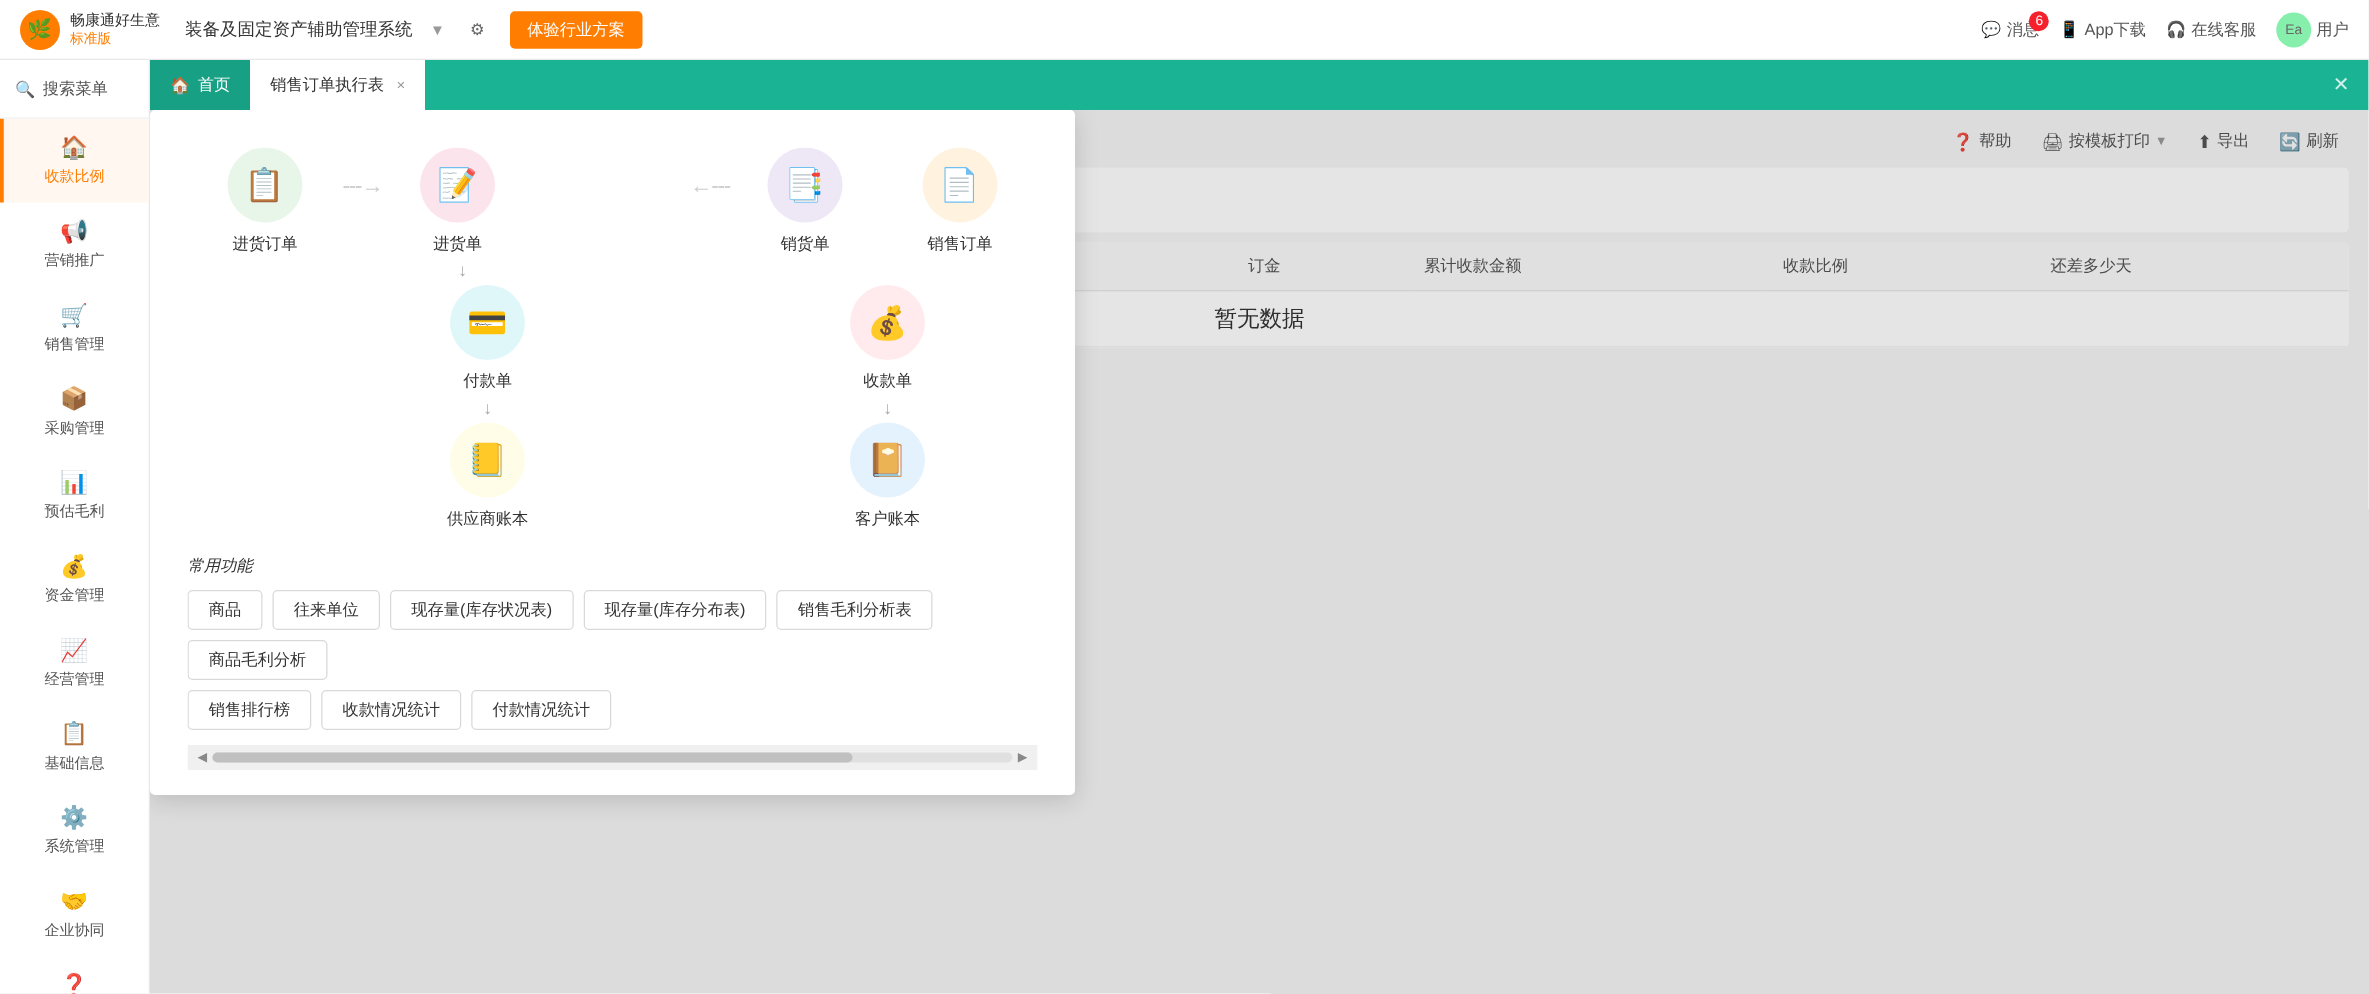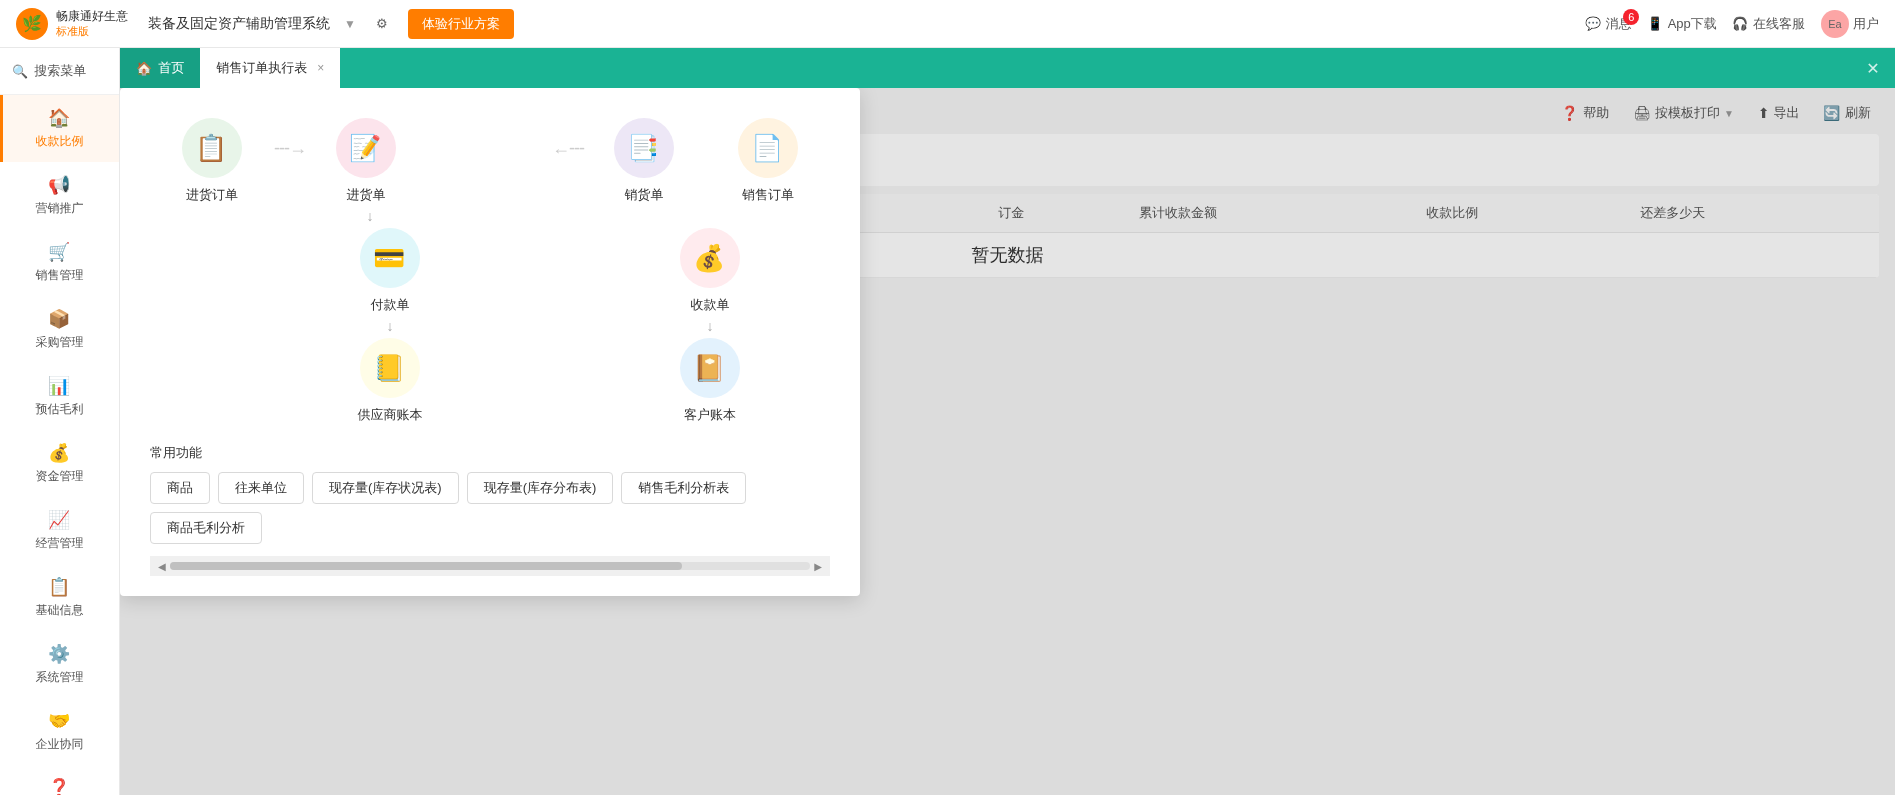--- a/index.html
+++ b/index.html
@@ -46,21 +46,21 @@
       font-size: 11px;
       min-width: 16px;
       height: 16px;
       display: flex;
       align-items: center;
       justify-content: center;
       position: absolute;
       top: -6px;
       right: -8px;
     }
-    .avatar { width: 28px; height: 28px; background: #fca5a5; border-radius: 50%; display: flex; align-items: center; justify-content: center; color: #666; }
+    .avatar { width: 28px; height: 28px; background: #86efac; border-radius: 50%; display: flex; align-items: center; justify-content: center; color: #666; }
 
     
     .main-layout { display: flex; flex: 1; overflow: hidden; }
 
     
     .sidebar {
       width: 120px;
       background: #fff;
       border-right: 1px solid #e8e8e8;
       display: flex;
@@ -256,21 +256,21 @@
       align-items: center;
       justify-content: center;
       font-size: 24px;
     }
     .flow-label { font-size: 13px; color: #333; }
     .flow-cell { display: flex; flex-direction: column; align-items: center; width: 160px; }
     .flow-arrow-h { display: flex; align-items: center; padding-top: 20px; color: #ccc; font-size: 20px; flex: 0 0 auto; }
 
     
     .common-functions { margin-top: 10px; }
-    .common-title { font-size: 13px; color: #333; margin-bottom: 10px; font-weight: 500; }
+    .common-title { font-size: 13px; color: #333; margin-bottom: 10px; font-weight: 500; font-style: italic; }
     .func-buttons { display: flex; flex-wrap: wrap; gap: 8px; }
     .func-btn {
       border: 1px solid #d9d9d9;
       background: #fff;
       border-radius: 4px;
       padding: 6px 16px;
       font-size: 13px;
       color: #333;
       cursor: pointer;
     }
@@ -595,20 +595,25 @@
               <div class="common-functions">
                 <div class="common-title">常用功能</div>
                 <div class="func-buttons">
                   <button class="func-btn">商品</button>
                   <button class="func-btn">往来单位</button>
                   <button class="func-btn">现存量(库存状况表)</button>
                   <button class="func-btn">现存量(库存分布表)</button>
                   <button class="func-btn">销售毛利分析表</button>
                   <button class="func-btn">商品毛利分析</button>
                 </div>
+                <div class="func-buttons" style="margin-top:8px;">
+                  <button class="func-btn">销售排行榜</button>
+                  <button class="func-btn">收款情况统计</button>
+                  <button class="func-btn">付款情况统计</button>
+                </div>
               </div>
 
               <div class="bottom-scroll">
                 <span class="scroll-arrow">◀</span>
                 <div class="scroll-track">
                   <div class="scroll-thumb"></div>
                 </div>
                 <span class="scroll-arrow">▶</span>
               </div>
             </div>

